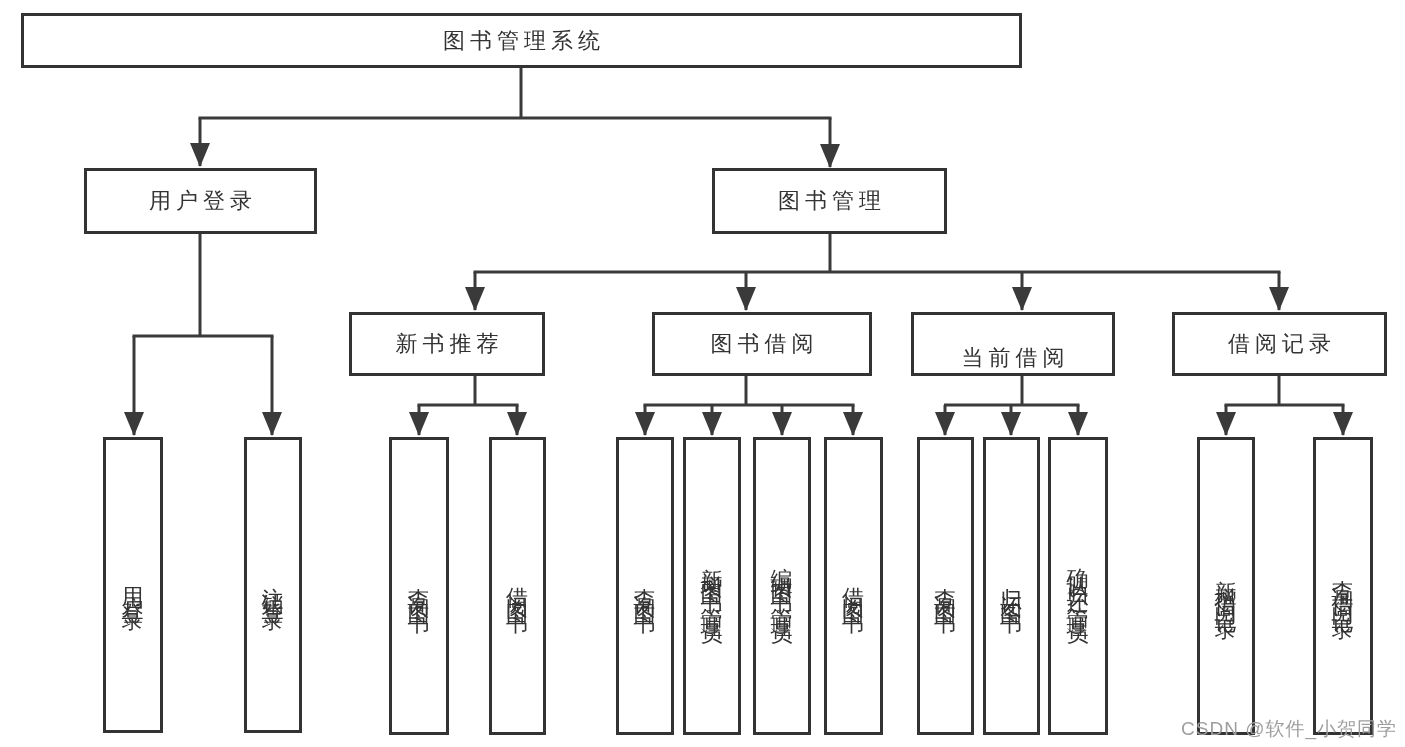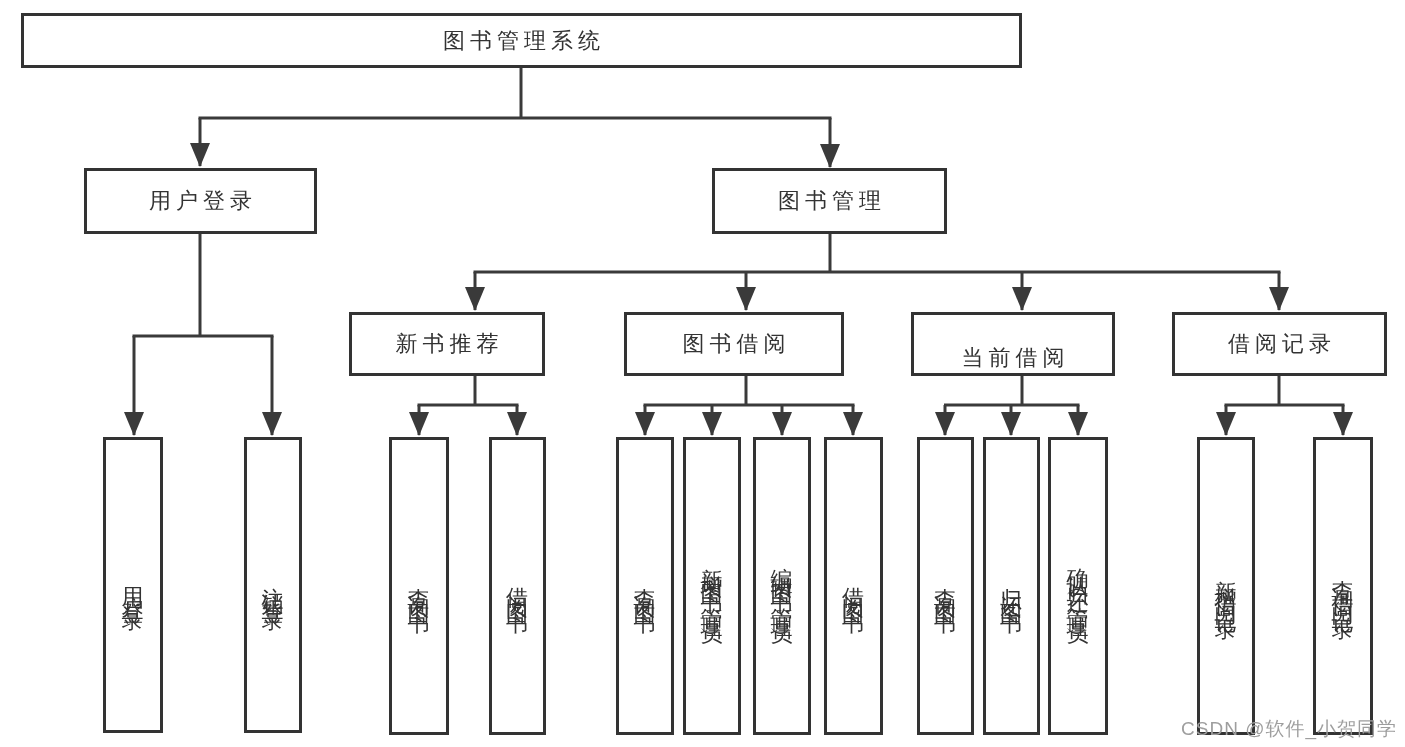--- a/index.html
+++ b/index.html
@@ -135,21 +135,21 @@
   <div class="node" style="left:84px; top:168px; width:233px; height:66px;">
     <span class="lbl">用户登录</span>
   </div>
   <div class="node" style="left:712px; top:168px; width:235px; height:66px;justify-content:center;">
     <span class="lbl">图书管理</span>
   </div>
 
   <div class="node" style="left:349px; top:312px; width:196px; height:64px;">
     <span class="lbl">新书推荐</span>
   </div>
-  <div class="node" style="left:624px; top:312px; width:220px; height:64px;">
+  <div class="node" style="left:652px; top:312px; width:220px; height:64px;">
     <span class="lbl">图书借阅</span>
   </div>
   <div class="node" style="left:911px; top:312px; width:204px; height:64px;align-items:flex-end;">
     <span class="lbl">当前借阅</span>
   </div>
   <div class="node" style="left:1172px; top:312px; width:215px; height:64px;">
     <span class="lbl">借阅记录</span>
   </div>
 
   <div class="node leaf" style="left:103px; top:437px; width:60px; height:296px;">

